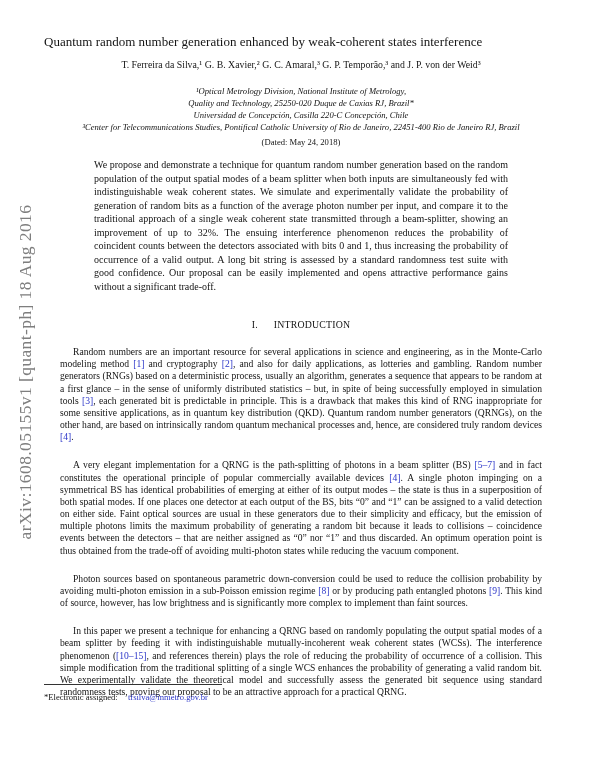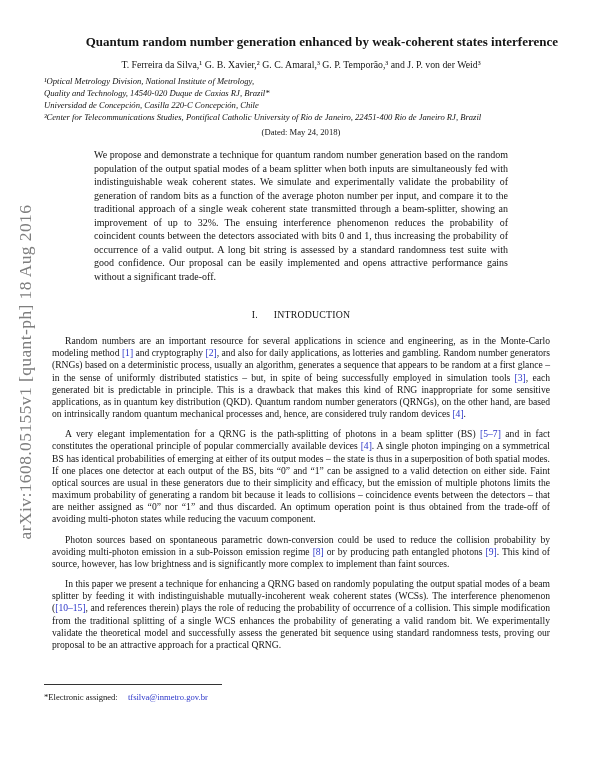--- a/index.html
+++ b/index.html
@@ -26,34 +26,35 @@
     color: var(--watermark, #7e7e7e);
   }
   .content {
     position: absolute;
     left: 44px;
     right: 42px;
     top: 34px;
   }
   .title {
     font-size: 13px;
-    font-weight: bold;
-    text-align: right;
+    font-weight: normal;
+    text-align: left;
     line-height: 1.3;
   }
   .authors {
     margin-top: 8px;
     font-size: 9.8px;
     text-align: center;
   }
   .affiliations {
-    margin-top: 5px;
+    margin-top: 15px;
     font-style: italic;
     font-size: 8.6px;
     line-height: 1.4;
+    text-align: center;
   }
   .date-line {
     margin-top: 4px;
     font-size: 8.6px;
     text-align: center;
   }
   .abstract {
     margin: 11px auto 0 auto;
     width: 414px;
     font-size: 10px;
@@ -67,21 +68,21 @@
     font-size: 9.8px;
     letter-spacing: 0.2px;
   }
   .section-heading .sec-num { margin-right: 16px; }
   .body-text {
     margin-top: 15px;
     font-size: 9.6px;
     line-height: 1.27;
     text-align: justify;
   }
-  .body-text p { text-indent: 13px; margin: 8px; }
+  .body-text p { text-indent: 13px; margin: 16px; }
   .cite { color: var(--cite, #2b35c8); }
   .footnote-area {
     position: absolute;
     left: 44px;
     top: 684px;
     width: 516px;
     font-size: 8.6px;
   }
   .footnote-rule {
     width: 178px;
@@ -104,21 +105,21 @@
   <div class="watermark">arXiv:1608.05155v1  [quant-ph]  18 Aug 2016</div>
 
   <div class="content">
 
     <h1 class="title">Quantum random number generation enhanced by weak-coherent states interference</h1>
 
     <div class="authors">T. Ferreira da Silva,¹ G. B. Xavier,² G. C. Amaral,³ G. P. Temporão,³ and J. P. von der Weid³</div>
 
     <div class="affiliations">
       <div>¹Optical Metrology Division, National Institute of Metrology,</div>
-      <div>Quality and Technology, 14540-020 Duque de Caxias RJ, Brazil*</div>
+      <div>Quality and Technology, 25250-020 Duque de Caxias RJ, Brazil*</div>
       <div>Universidad de Concepción, Casilla 220-C Concepción, Chile</div>
       <div>³Center for Telecommunications Studies, Pontifical Catholic University of Rio de Janeiro, 22451-400 Rio de Janeiro RJ, Brazil</div>
     </div>
 
     <div class="date-line">(Dated: May 24, 2018)</div>
 
     <p class="abstract">We propose and demonstrate a technique for quantum random number generation based on the random population of the output spatial modes of a beam splitter when both inputs are simultaneously fed with indistinguishable weak coherent states. We simulate and experimentally validate the probability of generation of random bits as a function of the average photon number per input, and compare it to the traditional approach of a single weak coherent state transmitted through a beam-splitter, showing an improvement of up to 32%. The ensuing interference phenomenon reduces the probability of coincident counts between the detectors associated with bits 0 and 1, thus increasing the probability of occurrence of a valid output. A long bit string is assessed by a standard randomness test suite with good confidence. Our proposal can be easily implemented and opens attractive performance gains without a significant trade-off.</p>
 
     <h2 class="section-heading">
       <span class="sec-num">I.</span><span>INTRODUCTION</span>

